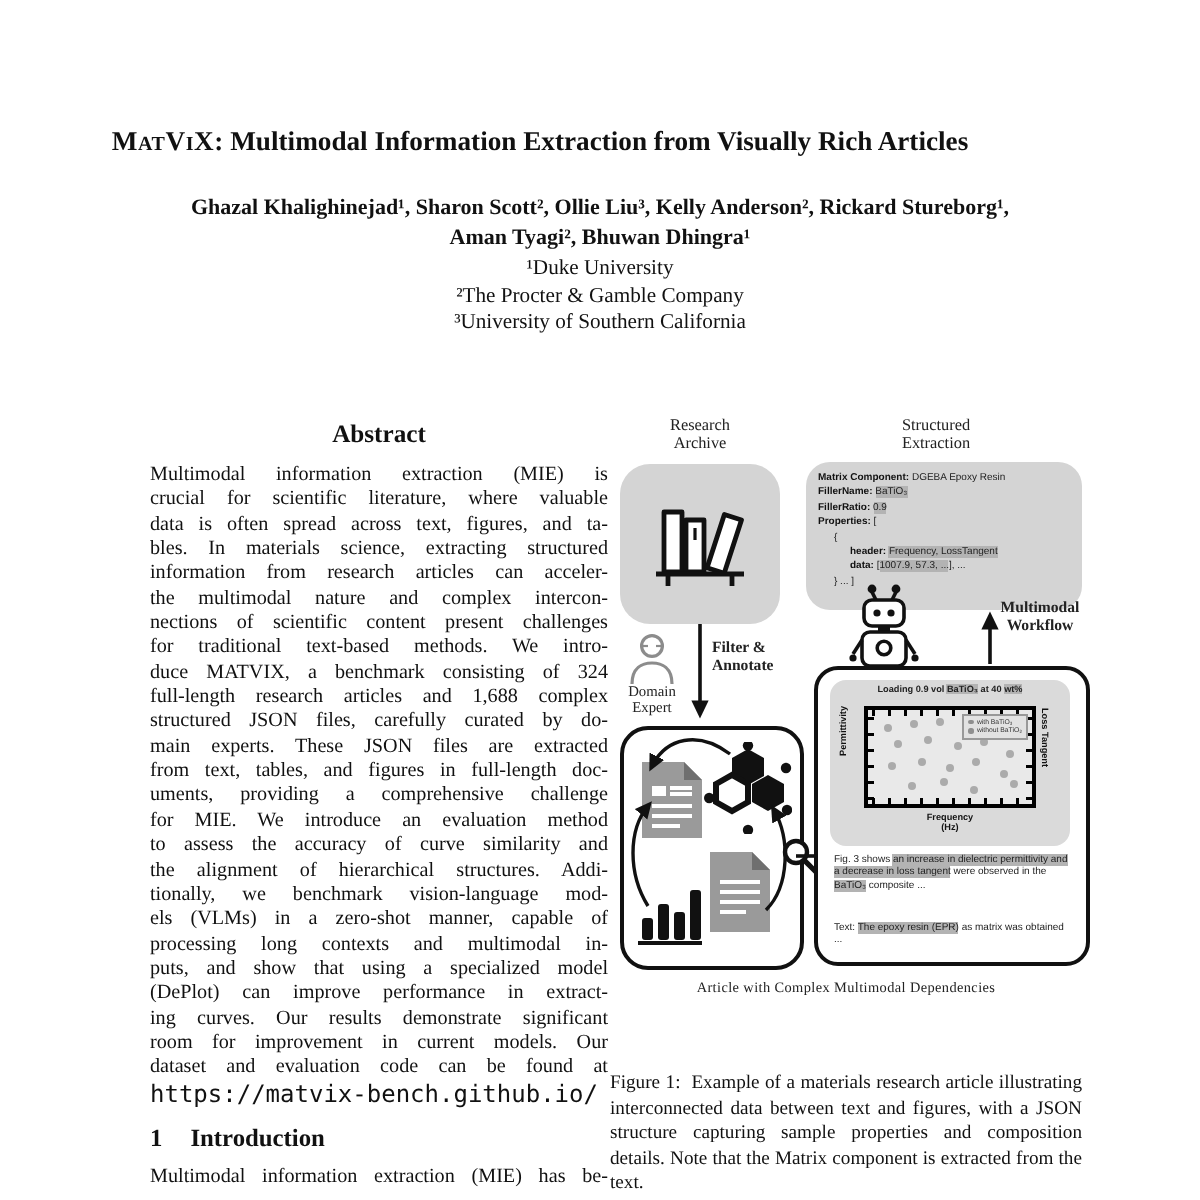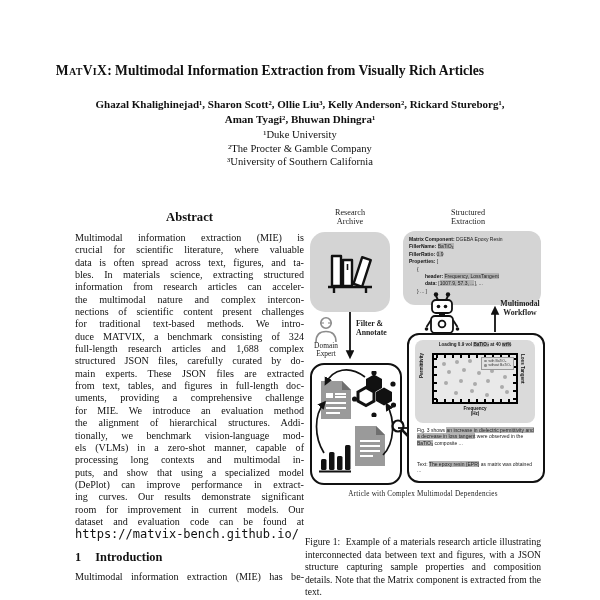--- a/index.html
+++ b/index.html
@@ -84,20 +84,21 @@
       <div class="jline">the multimodal nature and complex intercon-</div>
       <div class="jline">nections of scientific content present challenges</div>
       <div class="jline">for traditional text-based methods. We intro-</div>
       <div class="jline">duce MATVIX, a benchmark consisting of 324</div>
       <div class="jline">full-length research articles and 1,688 complex</div>
       <div class="jline">structured JSON files, carefully curated by do-</div>
       <div class="jline">main experts. These JSON files are extracted</div>
       <div class="jline">from text, tables, and figures in full-length doc-</div>
       <div class="jline">uments, providing a comprehensive challenge</div>
       <div class="jline">for MIE. We introduce an evaluation method</div>
+      <div class="jline">to assess the accuracy of curve similarity and</div>
       <div class="jline">the alignment of hierarchical structures. Addi-</div>
       <div class="jline">tionally, we benchmark vision-language mod-</div>
       <div class="jline">els (VLMs) in a zero-shot manner, capable of</div>
       <div class="jline">processing long contexts and multimodal in-</div>
       <div class="jline">puts, and show that using a specialized model</div>
       <div class="jline">(DePlot) can improve performance in extract-</div>
       <div class="jline">ing curves. Our results demonstrate significant</div>
       <div class="jline">room for improvement in current models. Our</div>
       <div class="jline">dataset and evaluation code can be found at</div>
       <div class="jline urlline">https://matvix-bench.github.io/</div>

